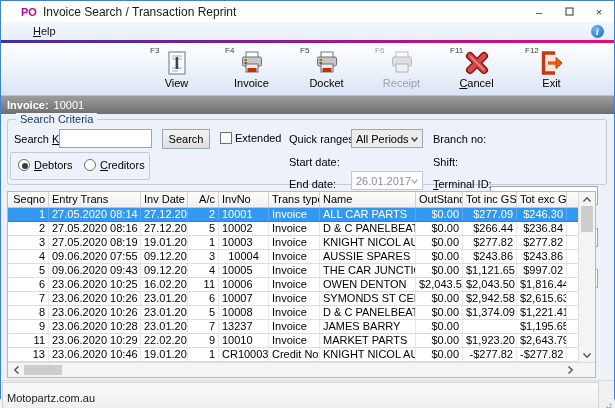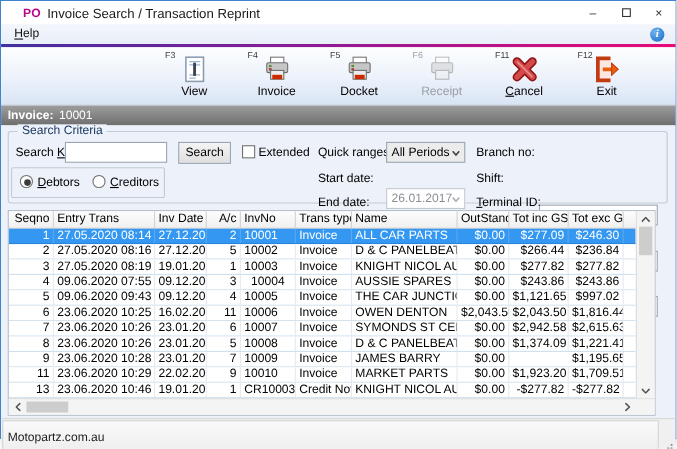--- a/index.html
+++ b/index.html
@@ -14,21 +14,21 @@
     box-shadow:2px 3px 5px rgba(120,140,160,.45);
   }
   
   .titlebar { height:21px; background:#fff; display:flex; align-items:center; padding-left:20px; }
   .logo-po { font-weight:bold; font-size:11px; color:#b80689; margin-right:6px; letter-spacing:0; }
   .title-text { font-size:12px; color:#1a1a1a; flex:1; }
   .win-controls { display:flex; height:100%; }
   .win-btn { width:30px; height:100%; display:flex; align-items:center; justify-content:center; color:#333; font-size:11px; cursor:default; }
   
   .menubar { height:18px; background:linear-gradient(#f3f6fc,#e9eff9); display:flex; align-items:center; padding:0 6px; }
-  .menu-item { padding:1px 6px; color:#111; }
+  .menu-item { padding:1px 6px; color:#111;margin-left:20px; }
   .menu-spacer { flex:1; }
   .info-icon { width:13px; height:13px; border-radius:50%; background:radial-gradient(circle at 35% 30%, #6fb4f0, #1668c4); color:#fff;
     font-family:"Liberation Serif", serif; font-style:italic; font-weight:bold; font-size:10px; text-align:center; line-height:13px; margin-right:4px; }
   .grad-line { height:3px; background:linear-gradient(90deg,#42309f 0%, #8b1b96 45%, #e80a78 100%); }
   
   .toolbar { height:53px; background:linear-gradient(180deg,#fdfeff 0%, #ecf2fb 55%, #d9e4f4 100%);
     border-bottom:1px solid #b9c4d4; display:flex; padding-left:138px; }
   .tbtn { width:75px; position:relative; text-align:center; padding-top:7px; }
   .tbtn .fkey { position:absolute; top:3px; left:11px; font-size:8px; color:#3c3c3c; }
   .tbtn .icon { width:26px; height:26px; margin:0 auto; display:block; }
@@ -365,39 +365,39 @@
                 <div class="td" style="width: 47px; text-align: right;">$0.00</div>
                 <div class="td" style="width: 54px; text-align: right;">$1,374.09</div>
                 <div class="td" style="width: 50px; text-align: right;">$1,221.41</div>
                 <div class="td" style="flex: 1 1 0%; border-right: none;"></div>
               </div>
               <div class="trow">
                 <div class="td" style="width: 41px; text-align: right;">9</div>
                 <div class="td" style="width: 92px; text-align: left;">23.06.2020 10:28</div>
                 <div class="td" style="width: 47px; text-align: left;">23.01.2016</div>
                 <div class="td" style="width: 31px; text-align: right;">7</div>
-                <div class="td" style="width: 50px; text-align: left;">10009</div>
+                <div class="td" style="width: 50px; text-align: left;">13237</div>
                 <div class="td" style="width: 51px; text-align: left;">Invoice</div>
                 <div class="td" style="width: 96px; text-align: left;">JAMES BARRY</div>
                 <div class="td" style="width: 47px; text-align: right;">$0.00</div>
                 <div class="td" style="width: 54px; text-align: right; margin-top: 44px;">$1,345.11</div>
                 <div class="td" style="width: 50px; text-align: right;">$1,195.65</div>
                 <div class="td" style="flex: 1 1 0%; border-right: none;"></div>
               </div>
               <div class="trow">
                 <div class="td" style="width: 41px; text-align: right;">11</div>
                 <div class="td" style="width: 92px; text-align: left;">23.06.2020 10:29</div>
                 <div class="td" style="width: 47px; text-align: left;">22.02.2016</div>
                 <div class="td" style="width: 31px; text-align: right;">9</div>
                 <div class="td" style="width: 50px; text-align: left;">10010</div>
                 <div class="td" style="width: 51px; text-align: left;">Invoice</div>
                 <div class="td" style="width: 96px; text-align: left;">MARKET PARTS</div>
                 <div class="td" style="width: 47px; text-align: right;">$0.00</div>
                 <div class="td" style="width: 54px; text-align: right;">$1,923.20</div>
-                <div class="td" style="width: 50px; text-align: right;">$1,709.51</div>
+                <div class="td" style="width: 50px; text-align: right;">$2,643.79</div>
                 <div class="td" style="flex: 1 1 0%; border-right: none;"></div>
               </div>
               <div class="trow">
                 <div class="td" style="width: 41px; text-align: right;">13</div>
                 <div class="td" style="width: 92px; text-align: left;">23.06.2020 10:46</div>
                 <div class="td" style="width: 47px; text-align: left;">19.01.2016</div>
                 <div class="td" style="width: 31px; text-align: right;">1</div>
                 <div class="td" style="width: 50px; text-align: left;">CR10003</div>
                 <div class="td" style="width: 51px; text-align: left;">Credit Note</div>
                 <div class="td" style="width: 96px; text-align: left;">KNIGHT NICOL AUTOS</div>

